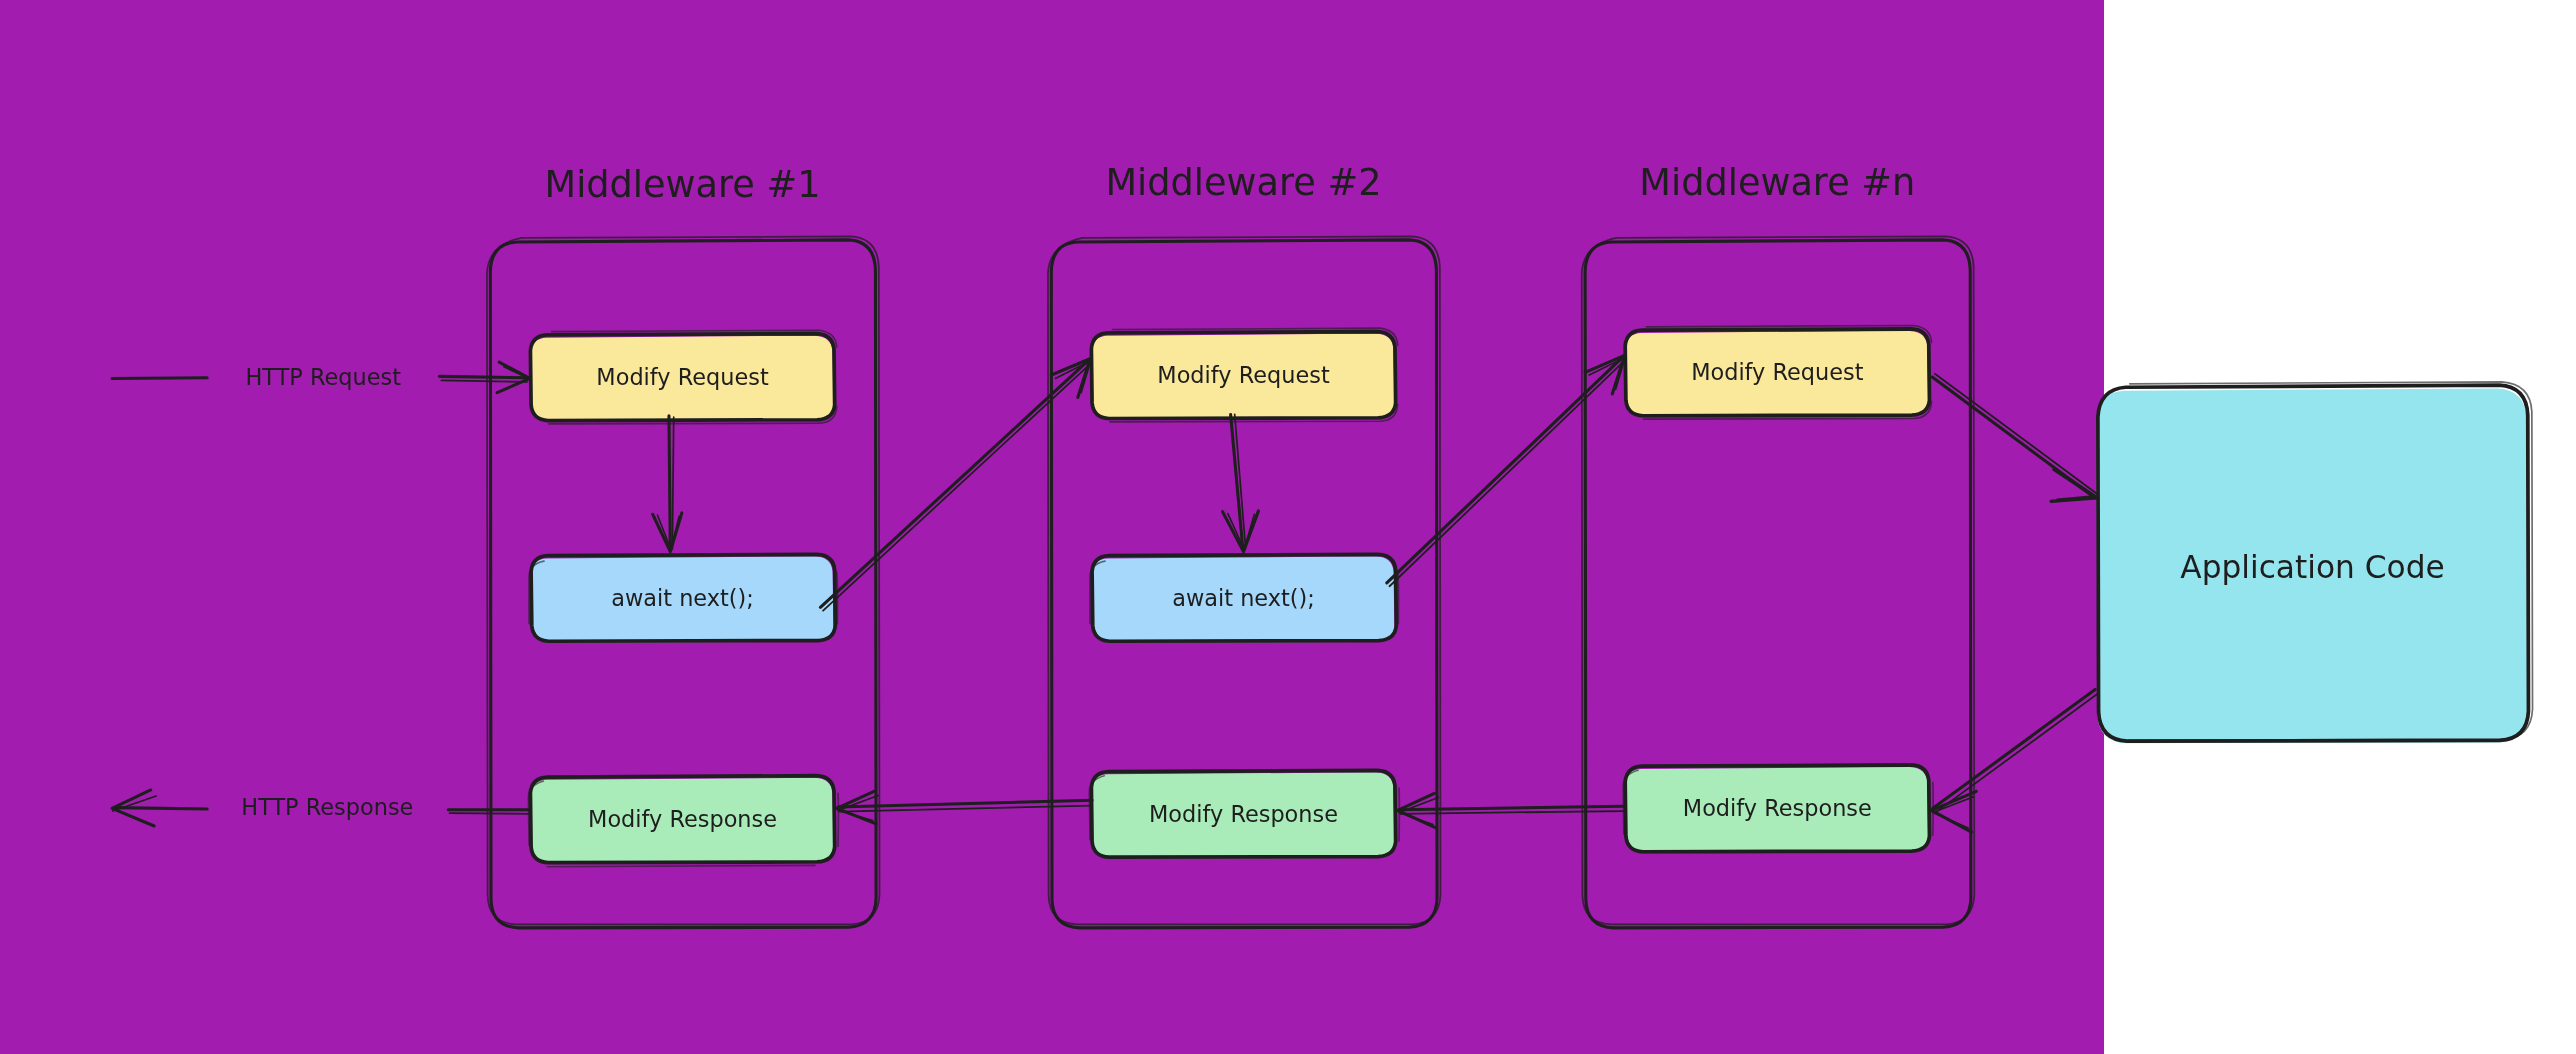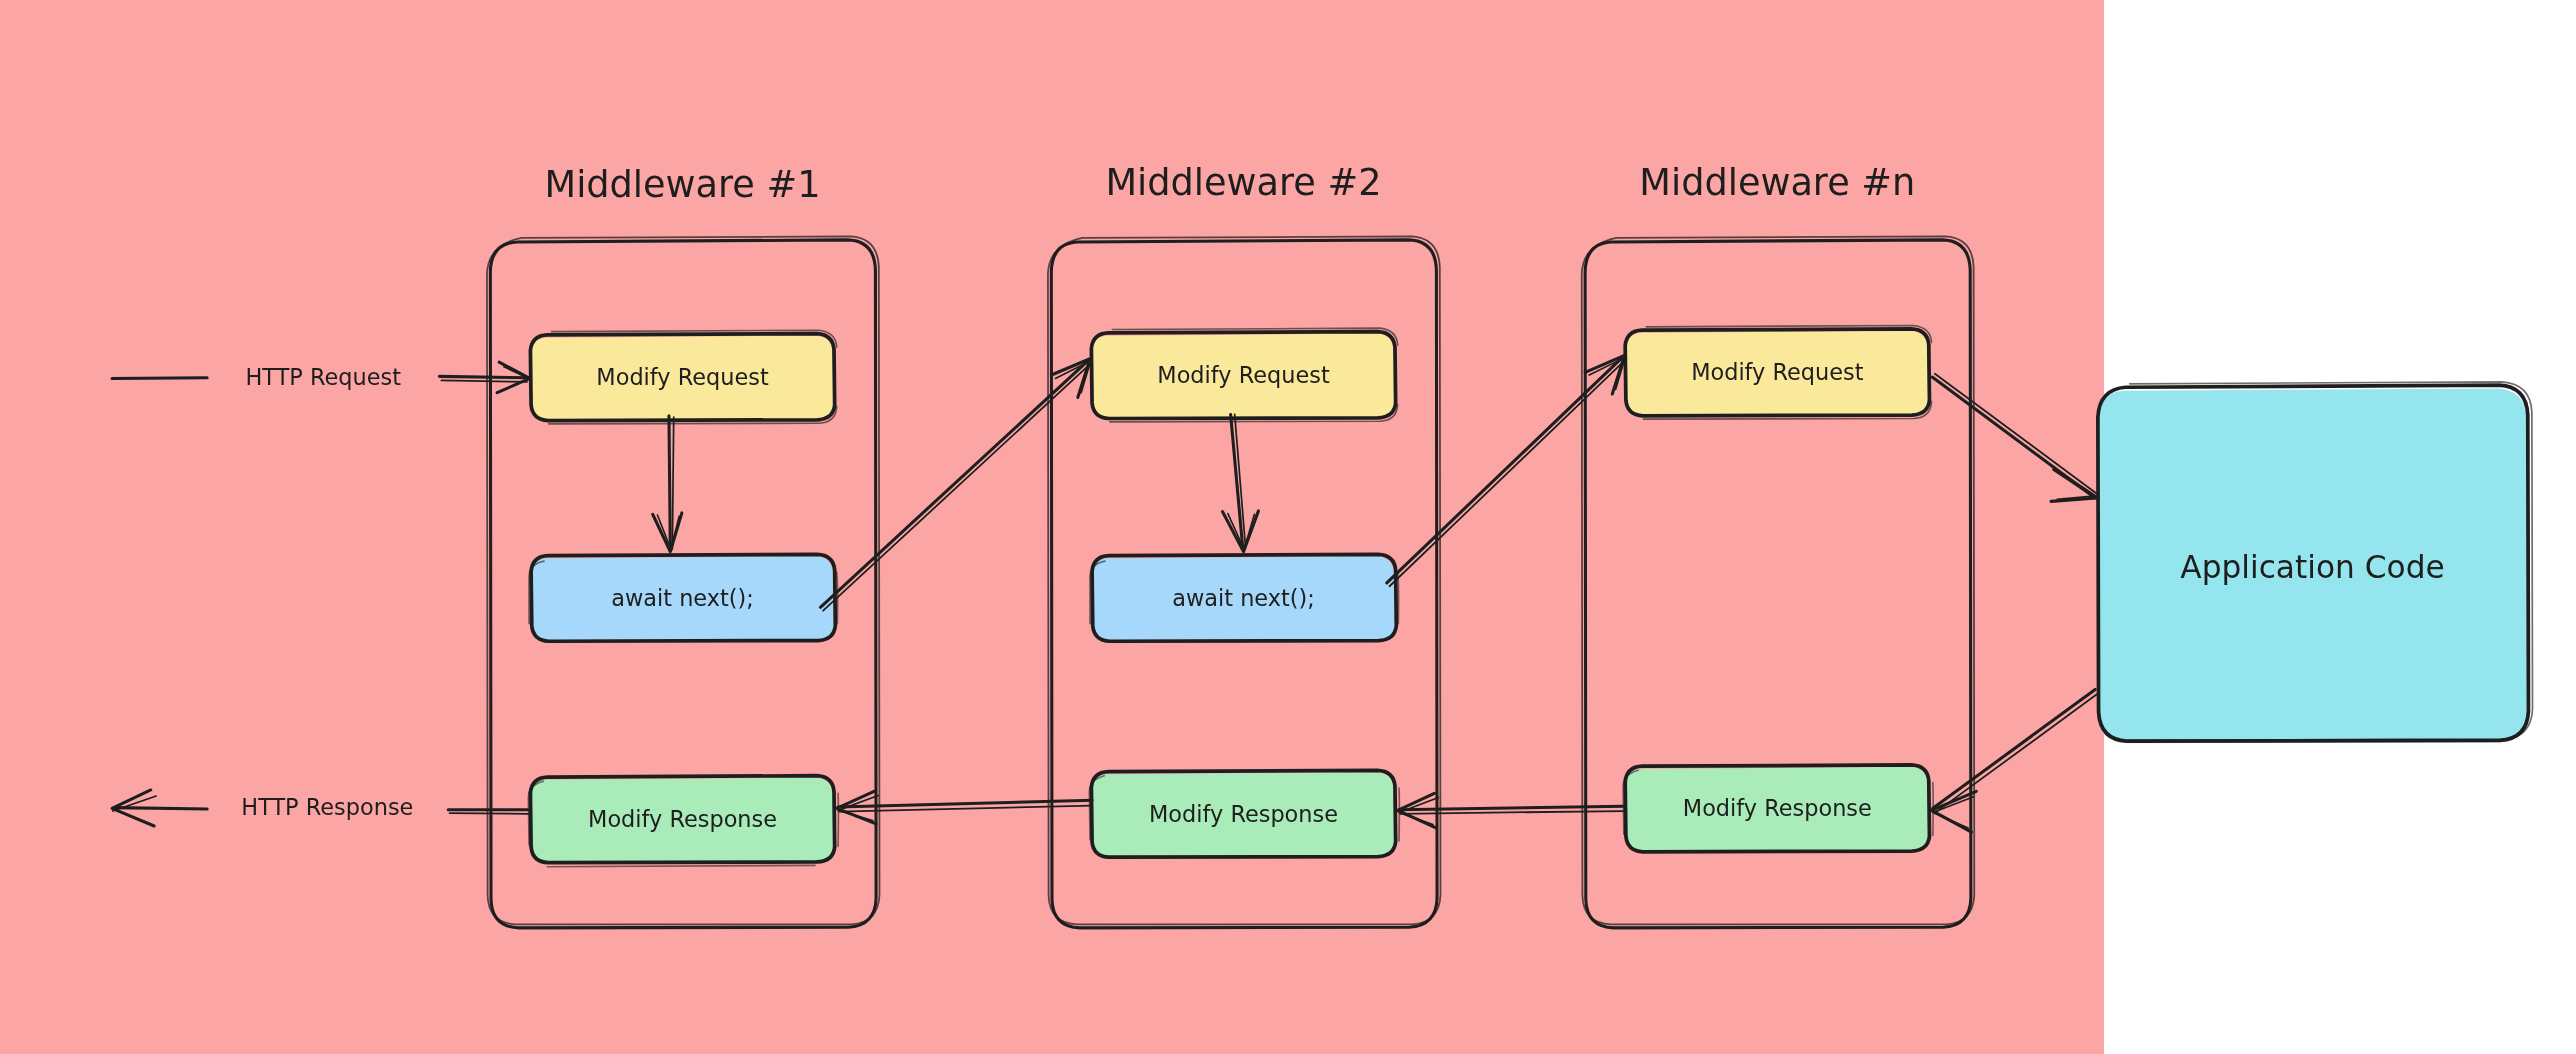--- a/index.html
+++ b/index.html
@@ -1,21 +1,21 @@
 <!DOCTYPE html>
 <html style="font-size:11px"><head>
 <meta charset="utf-8">
 <title>Middleware Pipeline Diagram</title>
 <style>
   html,body{margin:0;padding:0;background:#ffffff;}
   body{
     font-family:"DejaVu Sans", sans-serif;
     width:2576px;height:1055px;overflow:hidden;position:relative;
   }
-  #stage{position:absolute;left:0;top:0;width:2104px;height:1055px;background:#fca5a5;}
+  #stage{position:absolute;left:0;top:0;width:2104px;height:1055px;background:#a21caf;}
   svg#canvas{position:absolute;left:0;top:0;width:2576px;height:1055px;display:block;}
 
   
   .sketch-stroke{
     fill:none;
     stroke:#1e1e1e;
     stroke-linecap:round;
     stroke-linejoin:round;
   }
   .container-outline{stroke-width:4.5;}

